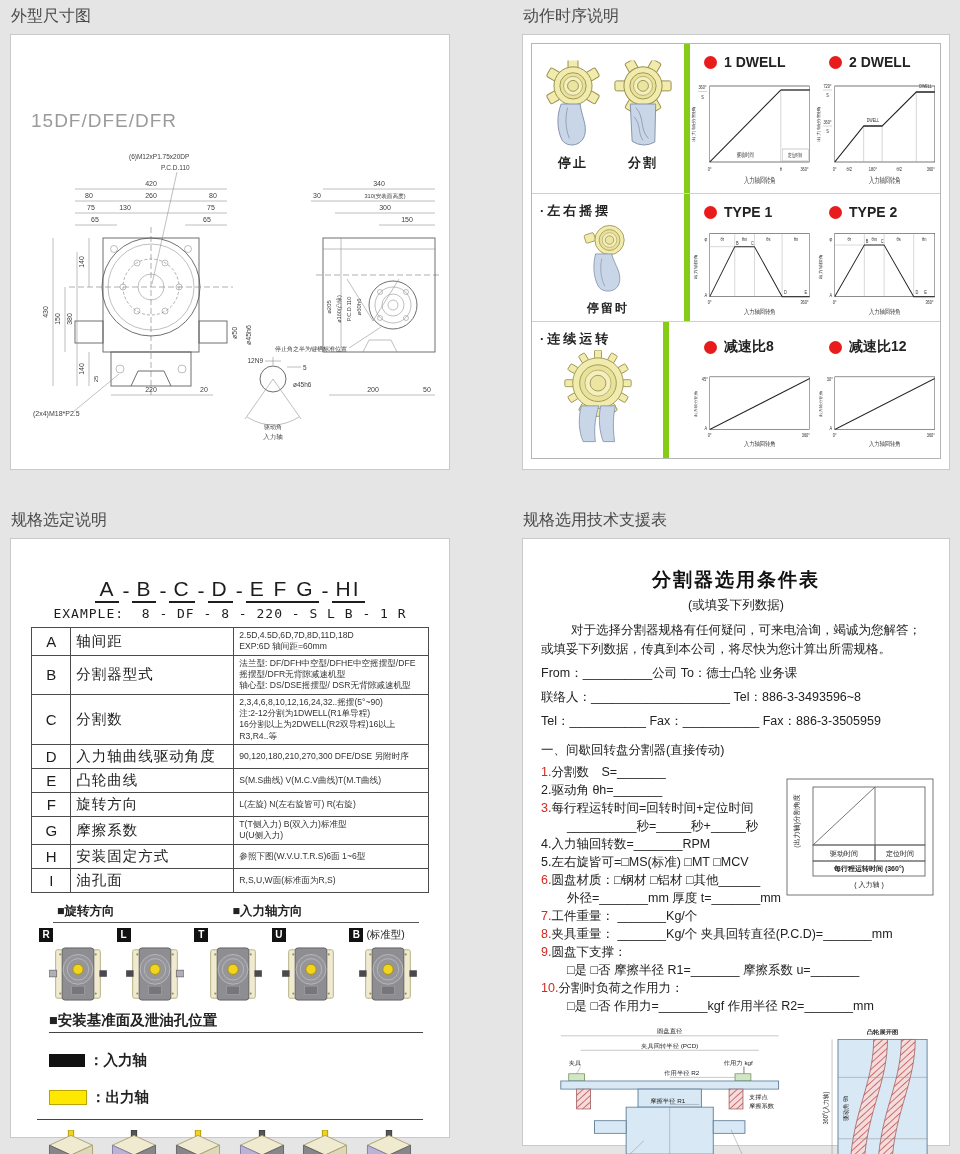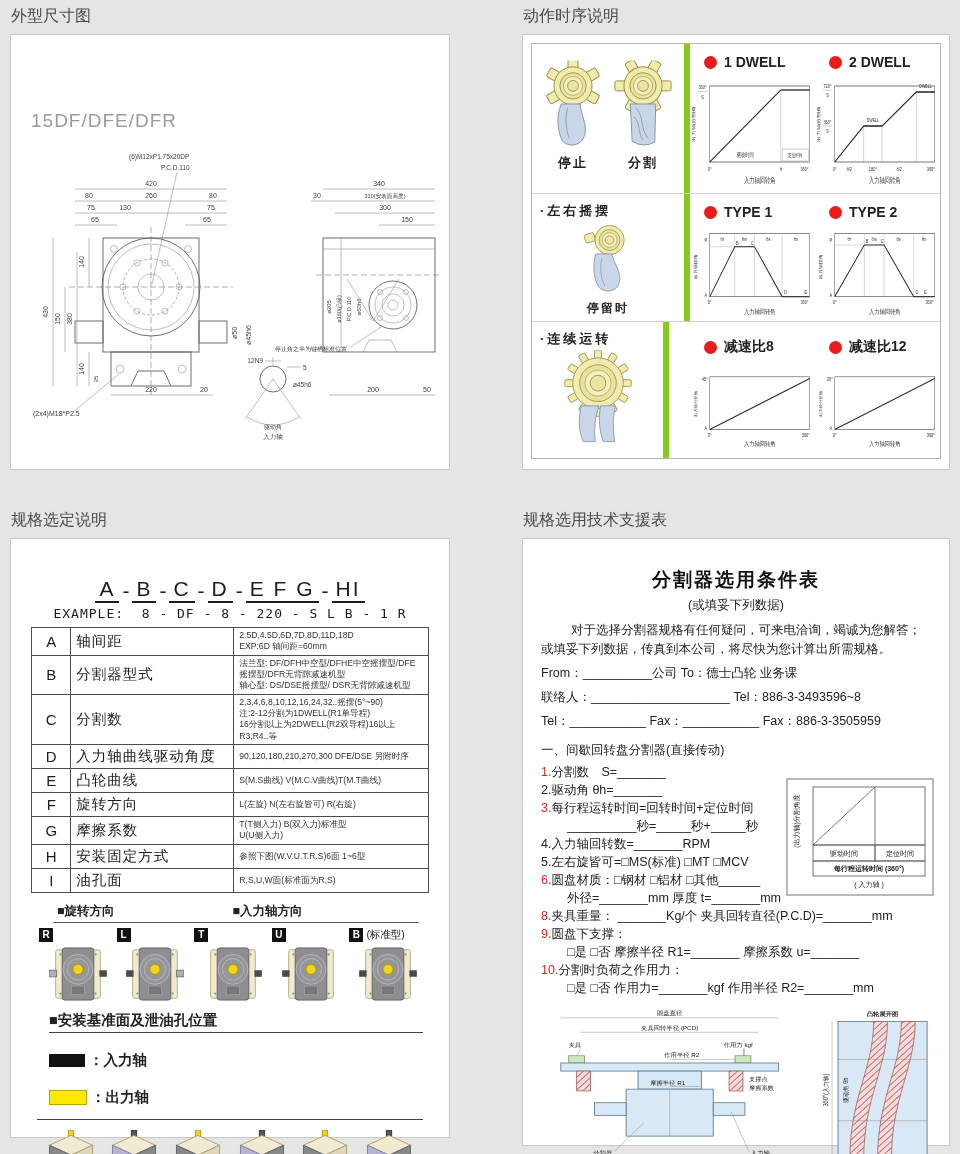--- a/index.html
+++ b/index.html
@@ -723,20 +723,21 @@
         <div class="f-sec">一、间歇回转盘分割器(直接传动)</div>
         <div class="f-list">
           <div class="fline"><span class="fnum r">1.</span><span>分割数　S=_______</span></div>
           <div class="fline"><span class="fnum">2.</span><span>驱动角 θh=_______</span></div>
           <div class="fline"><span class="fnum r">3.</span><span>每行程运转时间=回转时间+定位时间</span></div>
           <div class="fline"><span class="ind">__________秒=_____秒+_____秒</span></div>
           <div class="fline"><span class="fnum">4.</span><span>入力轴回转数=_______RPM</span></div>
           <div class="fline"><span class="fnum">5.</span><span>左右旋皆可=□MS(标准) □MT □MCV</span></div>
           <div class="fline"><span class="fnum r">6.</span><span>圆盘材质：□钢材 □铝材 □其他______</span></div>
           <div class="fline"><span class="ind">外径=_______mm 厚度 t=_______mm</span></div>
+          <div class="fline"><span class="fnum r">7.</span><span>工件重量： _______Kg/个</span></div>
           <div class="fline"><span class="fnum r">8.</span><span>夹具重量： _______Kg/个 夹具回转直径(P.C.D)=_______mm</span></div>
           <div class="fline"><span class="fnum r">9.</span><span>圆盘下支撑：</span></div>
           <div class="fline"><span class="ind">□是 □否 摩擦半径 R1=_______  摩擦系数 u=_______</span></div>
           <div class="fline"><span class="fnum r">10.</span><span>分割时负荷之作用力：</span></div>
           <div class="fline"><span class="ind">□是 □否 作用力=_______kgf 作用半径 R2=_______mm</span></div>
         </div>
 
         <svg class="mini mini-chart" width="150" height="120" viewBox="0 0 150 120">
           <rect class="bx" x="2" y="2" width="146" height="116"></rect>
           <rect class="bx" x="28" y="10" width="112" height="58"></rect>

